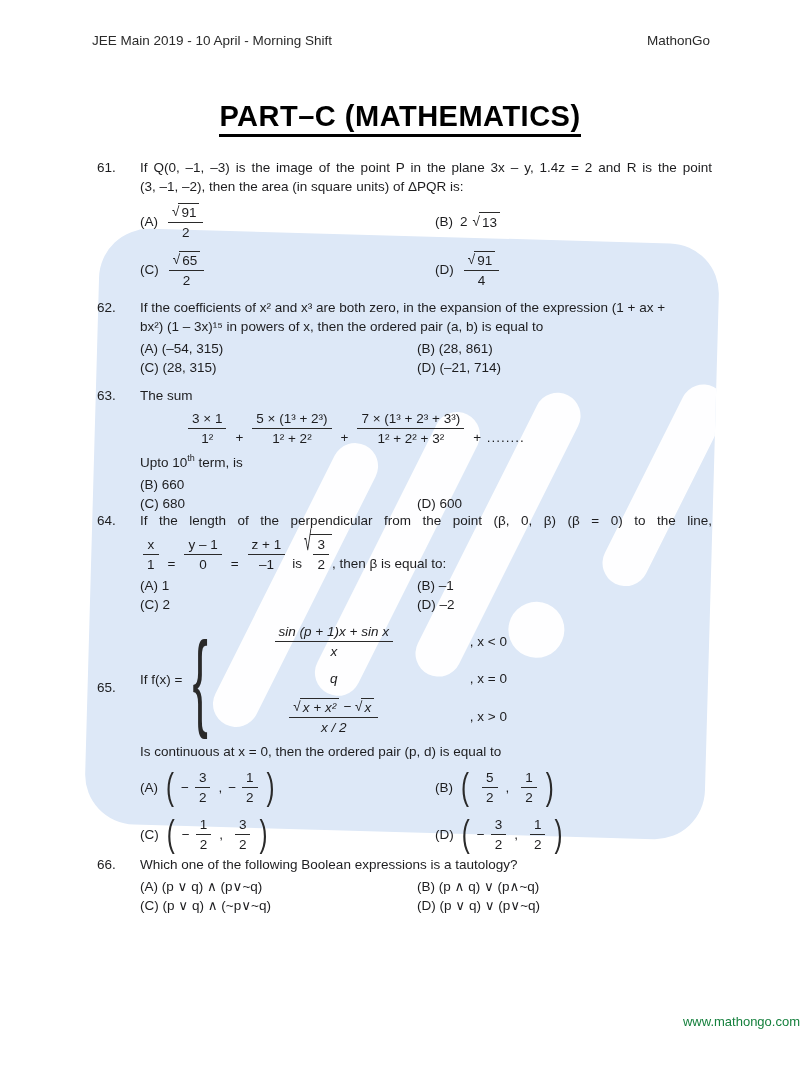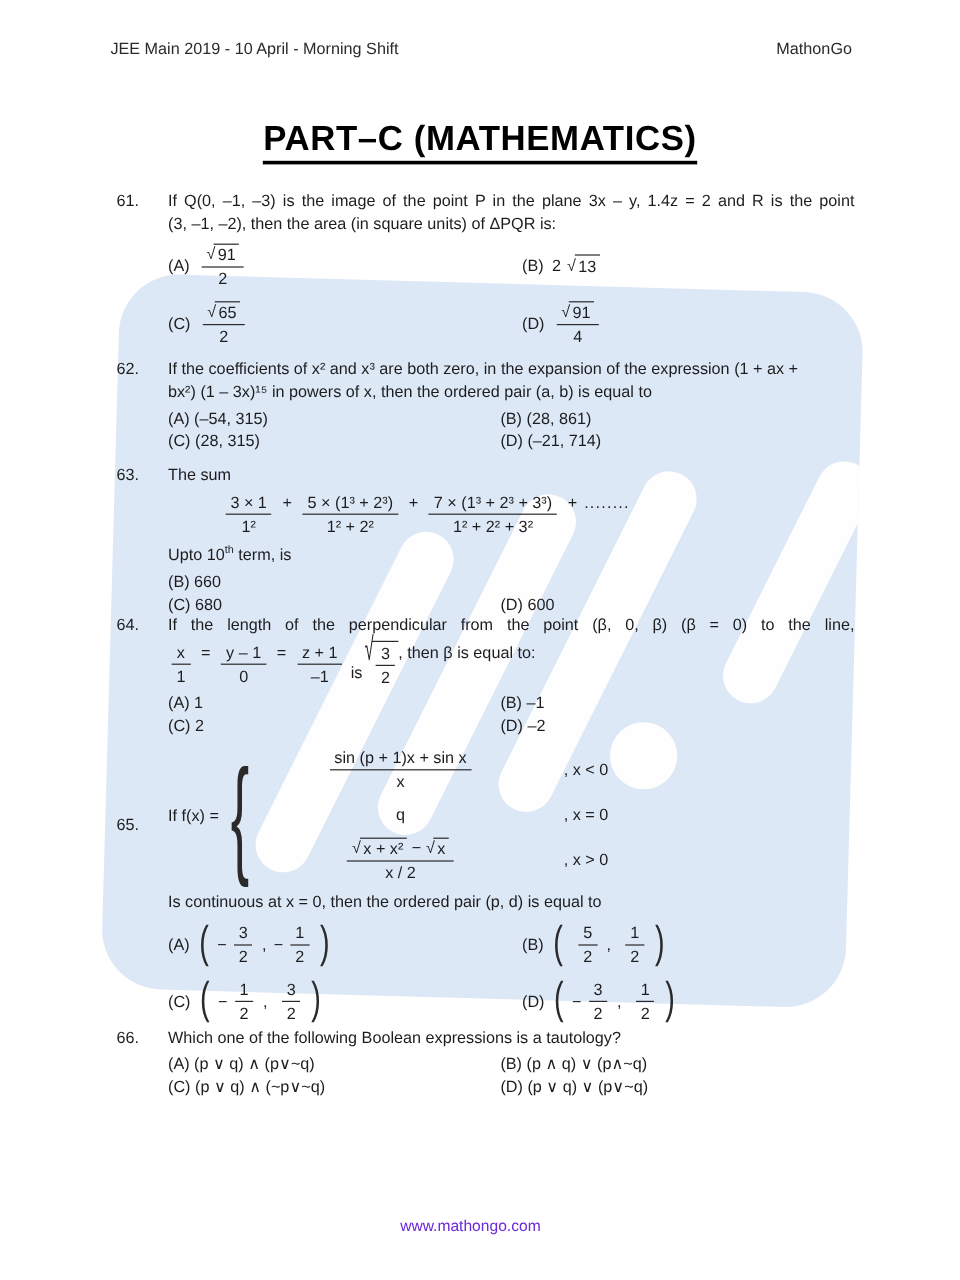--- a/index.html
+++ b/index.html
@@ -45,40 +45,40 @@
           vertical-align:middle; margin:0 3px; line-height:17px; }
   .frac .num { padding:1px 4px 1px; border-bottom:1.3px solid #2a2a2a; }
   .frac .den { padding:1px 4px 0; }
   
   .sqrt { display:inline-flex; align-items:flex-start; white-space:nowrap; }
   .sqrt .rad { margin-right:-1px; }
   .sqrt .rdd { border-top:1.3px solid #2a2a2a; padding:0 3px; }
   .rad-tall { display:inline-block; transform:scaleY(2.05);
               transform-origin:50% 62%; font-weight:300; }
   
-  .formula { display:flex; align-items:flex-start; margin-top:4px; margin-bottom:2px; }
+  .formula { display:flex; align-items:flex-end; margin-top:4px; margin-bottom:2px; }
   .ind { margin-left:45px; }
   .op { margin:0 6px; }
   .tail { margin-left:6px; letter-spacing:1px; }
   .isw { margin:17px 2px 0 4px; }
   
   .pw { display:flex; align-items:center; }
   .brace { display:inline-block; font-size:46px; font-weight:100; line-height:1;
            transform:scaleY(2.35); transform-origin:50% 50%; margin:0 6px 0 10px;
            color:#2a2a2a; }
   .cases { display:flex; flex-direction:column; gap:9px; }
   .case { display:flex; align-items:center; }
-  .case .expr { min-width:240px; display:flex; justify-content:center; align-items:center; }
+  .case .expr { min-width:240px; display:flex; justify-content:center; align-items:center;font-style:italic; }
   .case .cond { margin-left:16px; white-space:nowrap; }
   
   .bigp { display:inline-block; font-size:24px; font-weight:300; line-height:1;
           transform:scaleY(1.55); transform-origin:50% 55%; margin:0 1px; color:#2a2a2a; }
   .mpre { margin-left:1px; margin-right:-2px; }
-  .ftr { position:absolute; top:1014px; left:0; right:16px; text-align:center;
-         font-size:13px; color:#6d28d9; }
+  .ftr { position:absolute; top:1014px; left:0; right:0; text-align:right;
+         font-size:13px; color:#15803d; }
   sup { font-size:9px; }
 </style>
 </head>
 <body>
 
 <div class="wm">
   <div class="wm-bar b1"></div>
   <div class="wm-bar b2"></div>
   <div class="wm-bar b3"></div>
   <div class="wm-bar b4"></div>

